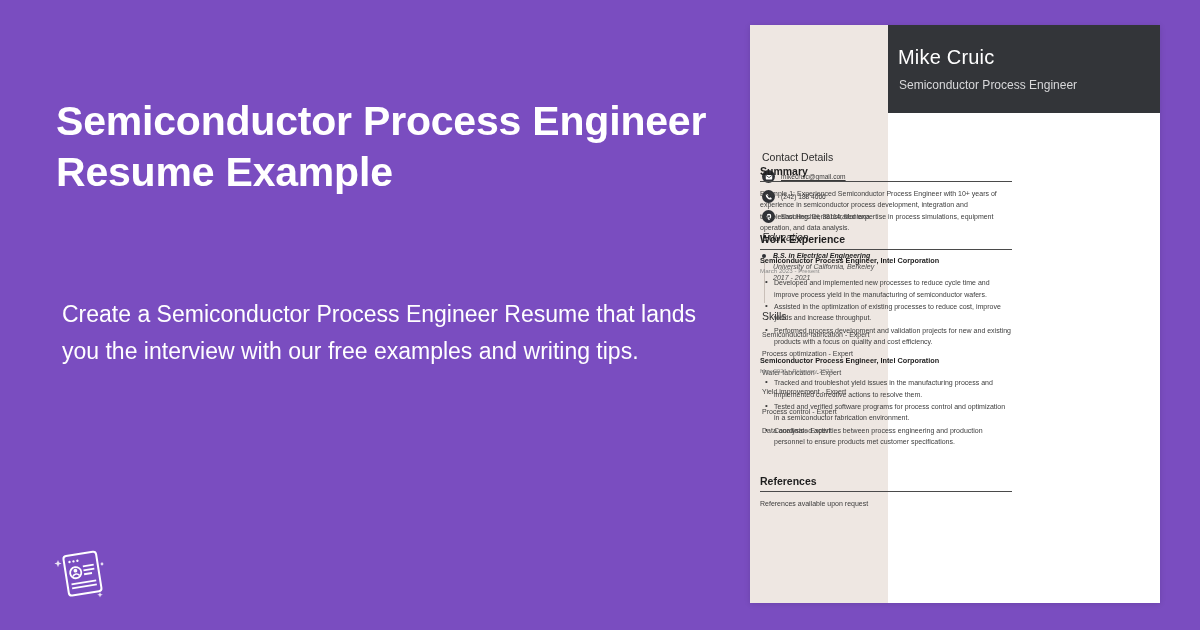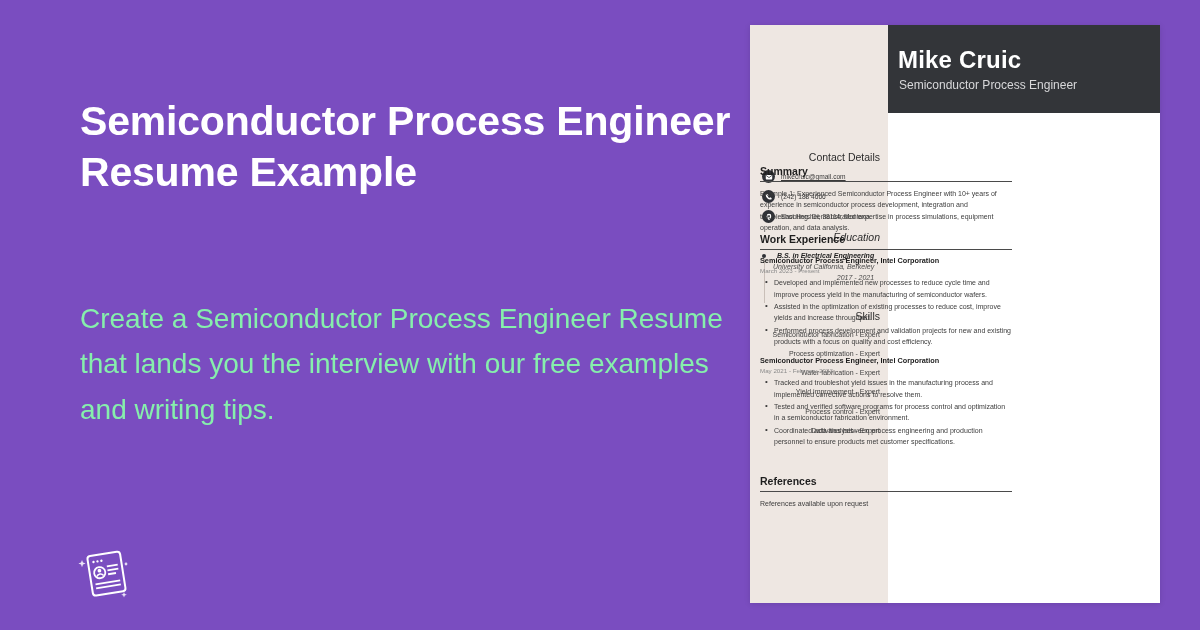--- a/index.html
+++ b/index.html
@@ -8,34 +8,33 @@
     font-family: "Liberation Sans", sans-serif;
     overflow: hidden;
   }
   body { background: #7A4DC0; position: relative; }
 
   
   .promo {
     position: absolute; left: 0; top: 0;
     width: 750px; height: 630px;
     padding: 0 40px 0 56px;
-    margin-left: 24px;
   }
   .promo-title {
     position: absolute; left: 56px; top: 96px;
     width: 660px;
     font-size: 41px; font-weight: bold;
     line-height: 1.25; color: #ffffff;
     letter-spacing: -0.2px;
   }
   .promo-sub {
-    position: absolute; left: 56px; top: 296px;
+    position: absolute; left: 62px; top: 296px;
     width: 650px;
-    font-size: 28px; font-weight: normal;
-    line-height: 1.62; color: #86efac;
+    font-size: 23px; font-weight: normal;
+    line-height: 1.62; color: #ffffff;
   }
 
   
   .logo {
     position: absolute; left: 50px; top: 548px;
     display: flex; align-items: center; gap: 4px;
   }
   .logo-word {
     font-size: 34px; color: #ffffff; letter-spacing: -0.6px;
     font-weight: normal;
@@ -69,30 +68,30 @@
   }
   .r-avatar {
     position: absolute; left: 38px; top: 13px;
     width: 62px; height: 62px; border-radius: 50%;
     border: 2px solid #ffffff;
     overflow: hidden;
     background: #7d96ad;
   }
   .r-name {
     position: absolute; left: 148px; top: 21px;
-    font-size: 24px; color: #ffffff; font-weight: bold;
+    font-size: 20px; color: #ffffff; font-weight: normal;
     letter-spacing: 0.2px;
   }
   .r-role {
     position: absolute; left: 149px; top: 53px;
     font-size: 12px; color: #d8d8da; font-weight: normal;
   }
 
   
-  .sb { position: absolute; left: 12px; width: 118px; text-align: right; }
+  .sb { position: absolute; left: 12px; width: 118px; }
   .sb-h {
     font-size: 10.5px; color: #2c2c2c; font-weight: normal;
     margin-bottom: 8px;
   }
   .contact-row {
     display: flex; align-items: flex-start; gap: 6px; margin-bottom: 8px;
   }
   .ci {
     flex: 0 0 auto;
     width: 13px; height: 13px; border-radius: 50%;

